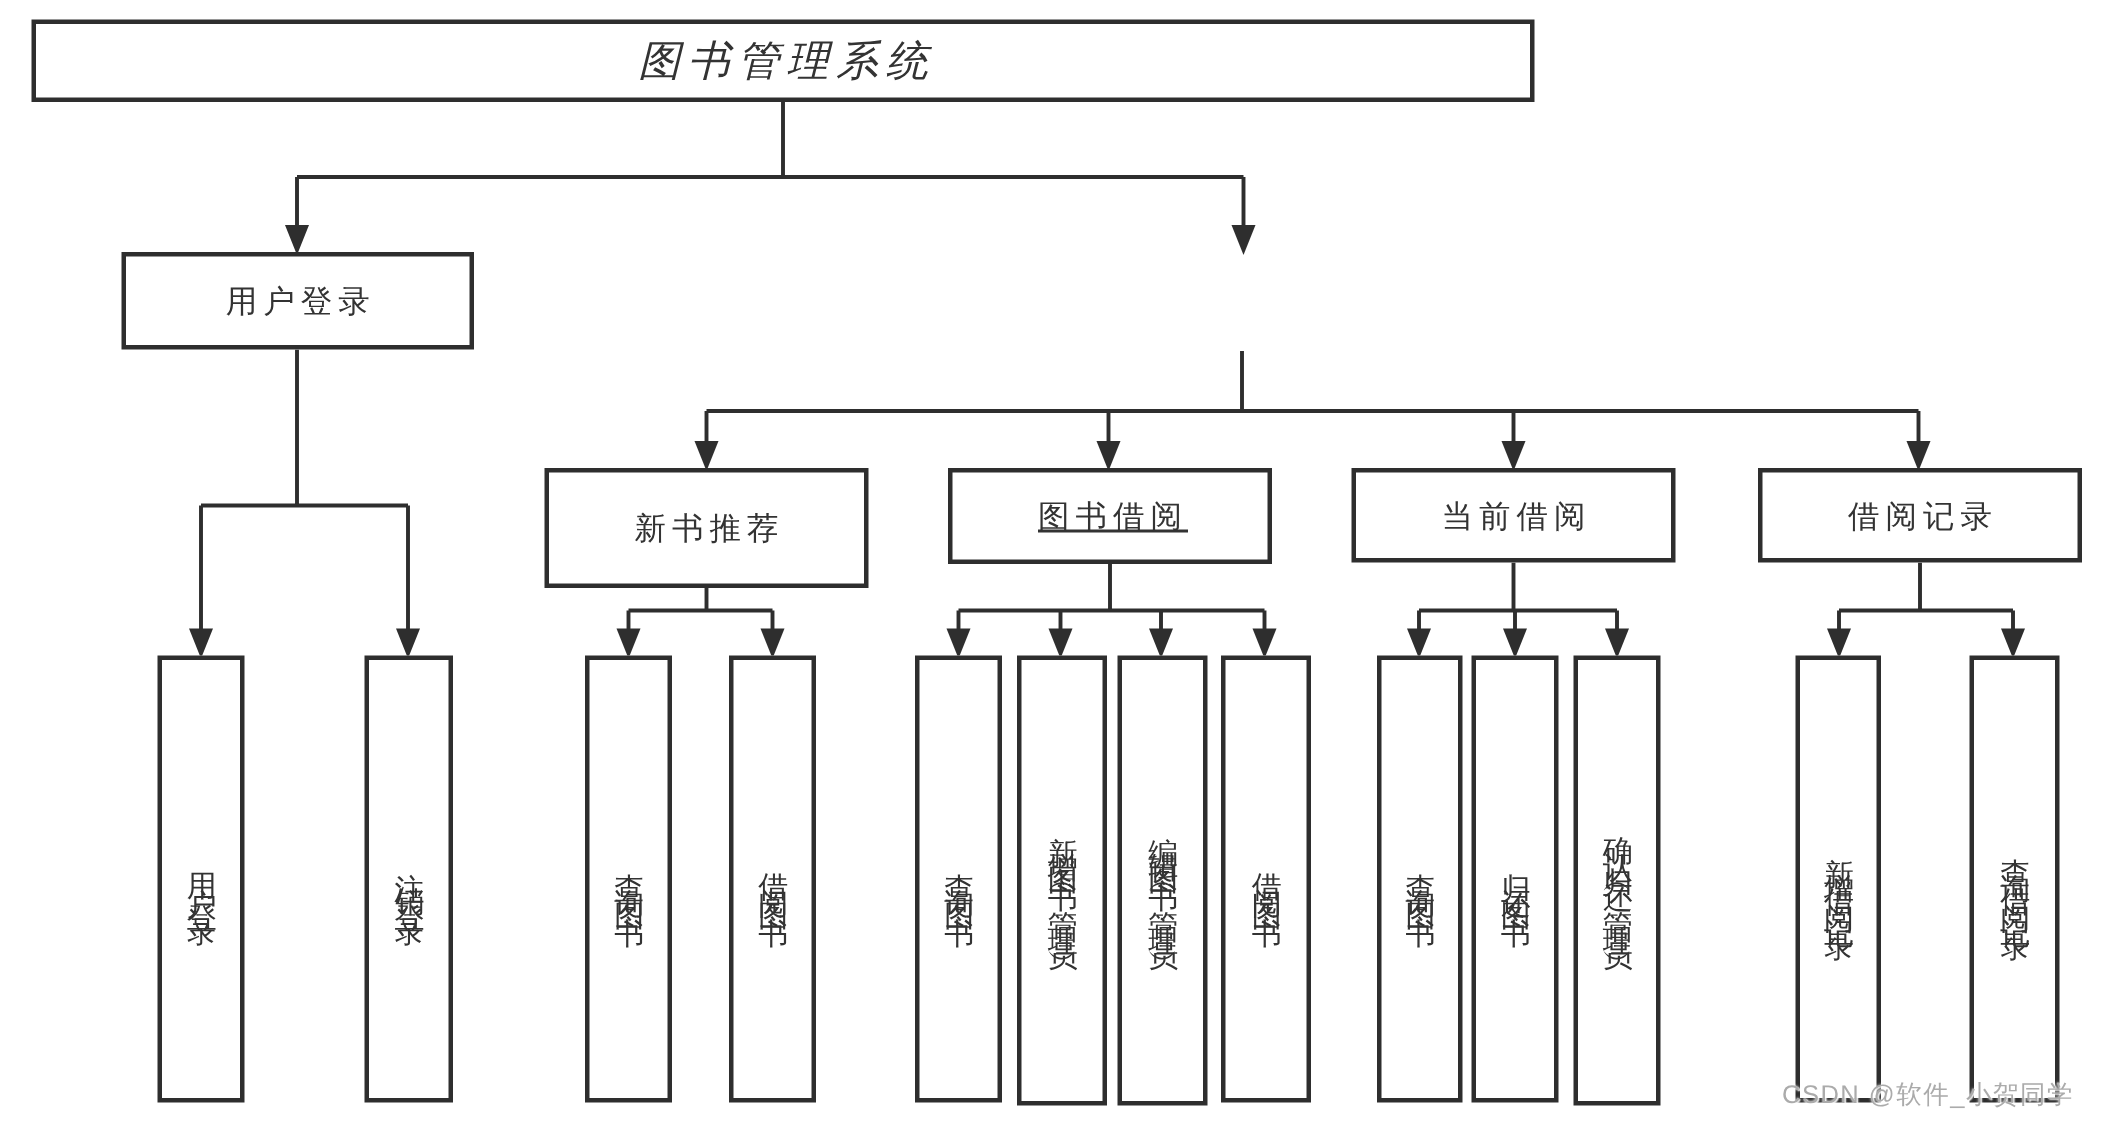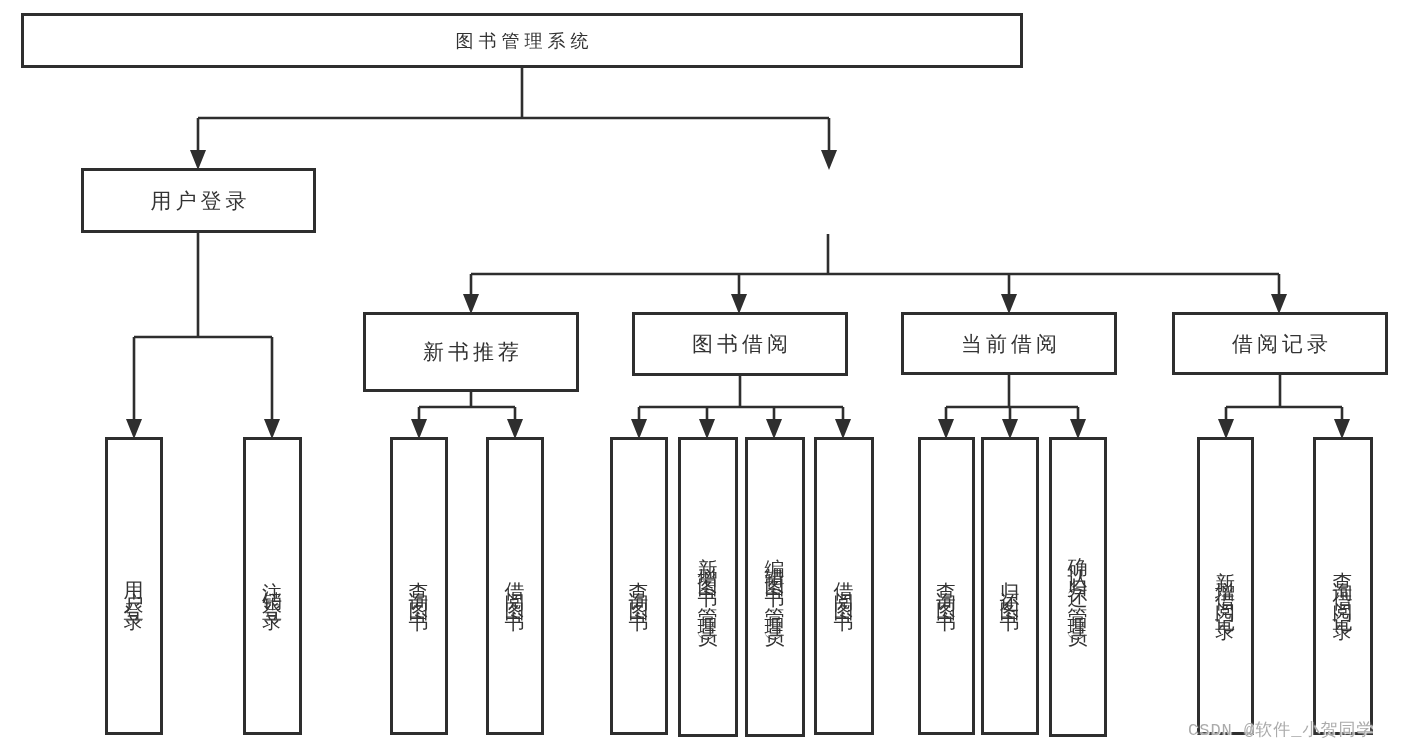--- a/index.html
+++ b/index.html
@@ -33,42 +33,42 @@
     z-index: 2;
     text-align: center;
   }
   .hbox {
     font-size: 21px;
     letter-spacing: 4px;
     text-indent: 4px;
     white-space: nowrap;
   }
   .hbox.root {
-    font-size: 18px;
+    font-size: 28px;
     letter-spacing: 5px;
     text-indent: 5px;
+    font-style: italic;
   }
   .vbox {
     writing-mode: vertical-rl;
     text-orientation: mixed;
     font-size: 20px;
     letter-spacing: 10px;
     line-height: 1;
   }
   #watermark {
     position: absolute;
     left: 1188px;
     top: 718px;
     z-index: 3;
     font-size: 17px;
     color: #ababab;
     letter-spacing: 1px;
     white-space: nowrap;
     text-shadow: 0 0 2px #ffffff, 1px 1px 1px #ffffff;
-    font-family: Liberation Mono, monospace;
   }
 </style>
 </head>
 <body>
 
 <div id="canvas">
 
   <svg id="connectors" width="1405" height="747" viewBox="0 0 1405 747" xmlns="http://www.w3.org/2000/svg">
     <g stroke="#2e2e2e" stroke-width="2.6" fill="none">
 
@@ -107,21 +107,21 @@
       <polygon points="1218,419 1234,419 1226,439"></polygon>
       <polygon points="1334,419 1350,419 1342,439"></polygon>
     </g>
   </svg>
 
   <div class="node hbox root" style="left:21px; top:13px; width:1002px; height:55px;">图书管理系统</div>
 
   <div class="node hbox" style="left:81px; top:168px; width:235px; height:65px;">用户登录</div>
 
   <div class="node hbox" style="left:363px; top:312px; width:216px; height:80px;">新书推荐</div>
-  <div class="node hbox" style="left:632px; top:312px; width:216px; height:64px;">图书借阅</div>
+  <div class="node hbox" style="left:632px; top:312px; width:216px; height:64px;text-decoration:underline;">图书借阅</div>
   <div class="node hbox" style="left:1172px; top:312px; width:216px; height:63px;">借阅记录</div>
   <div class="node hbox" style="left:901px; top:312px; width:216px; height:63px;">当前借阅</div>
 
   <div class="node vbox" style="left:105px; top:437px; width:58px; height:298px;">用户登录</div>
   <div class="node vbox" style="left:243px; top:437px; width:59px; height:298px;">注销登录</div>
 
   <div class="node vbox" style="left:390px; top:437px; width:58px; height:298px;">查询图书</div>
   <div class="node vbox" style="left:486px; top:437px; width:58px; height:298px;">借阅图书</div>
 
   <div class="node vbox" style="left:610px; top:437px; width:58px; height:298px;">查询图书</div>

